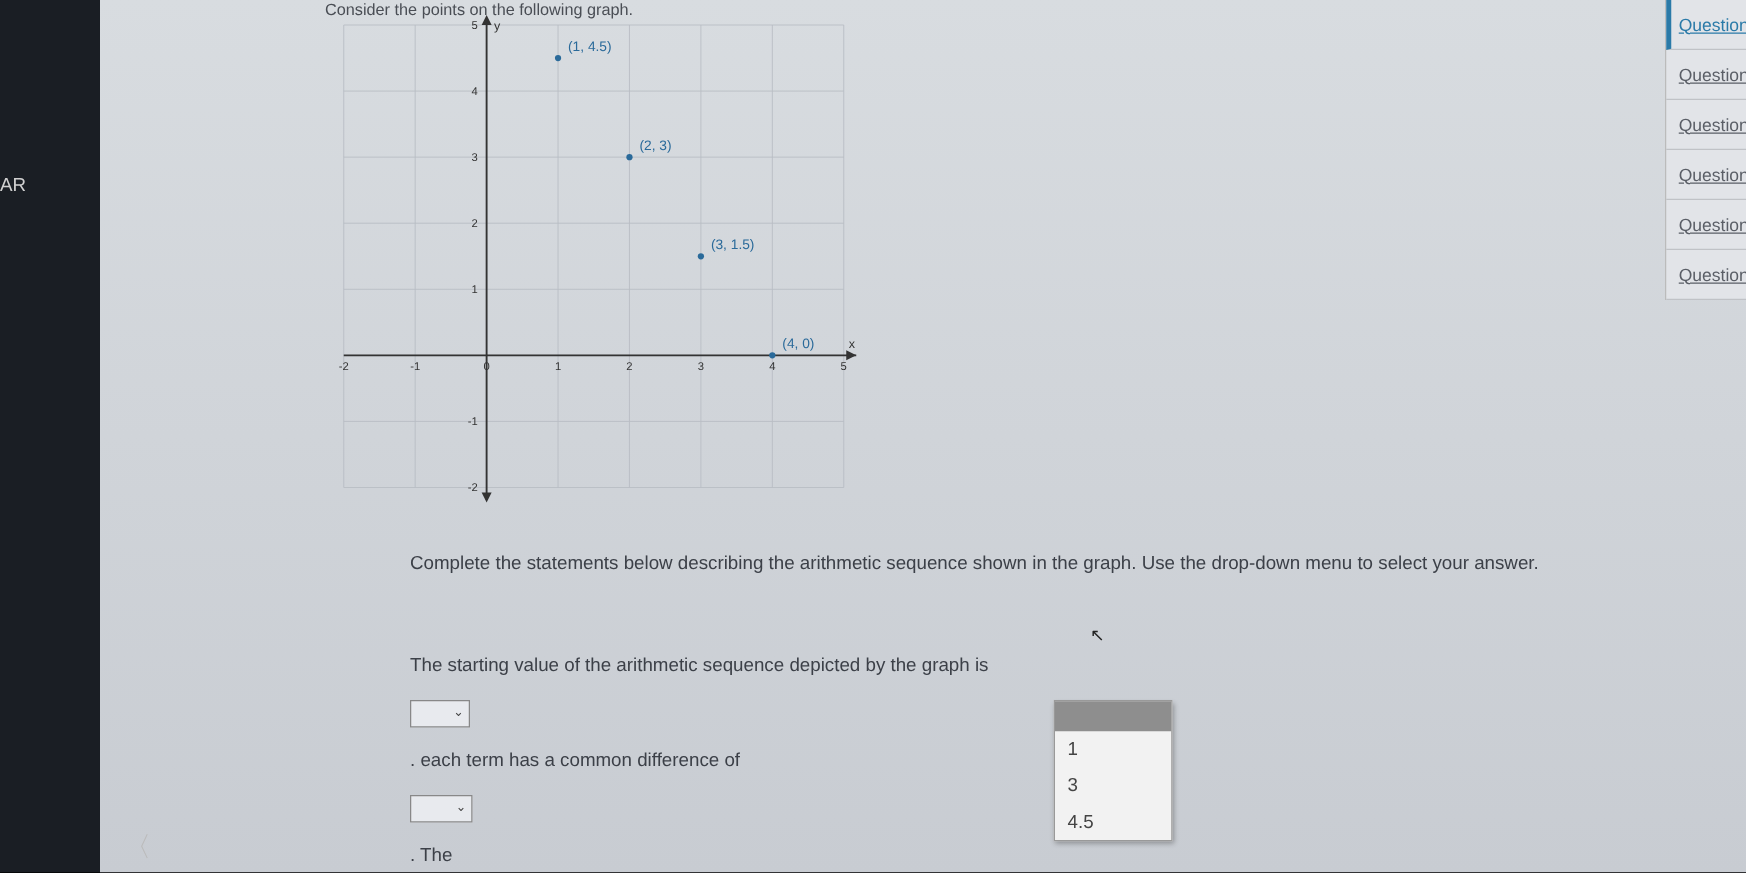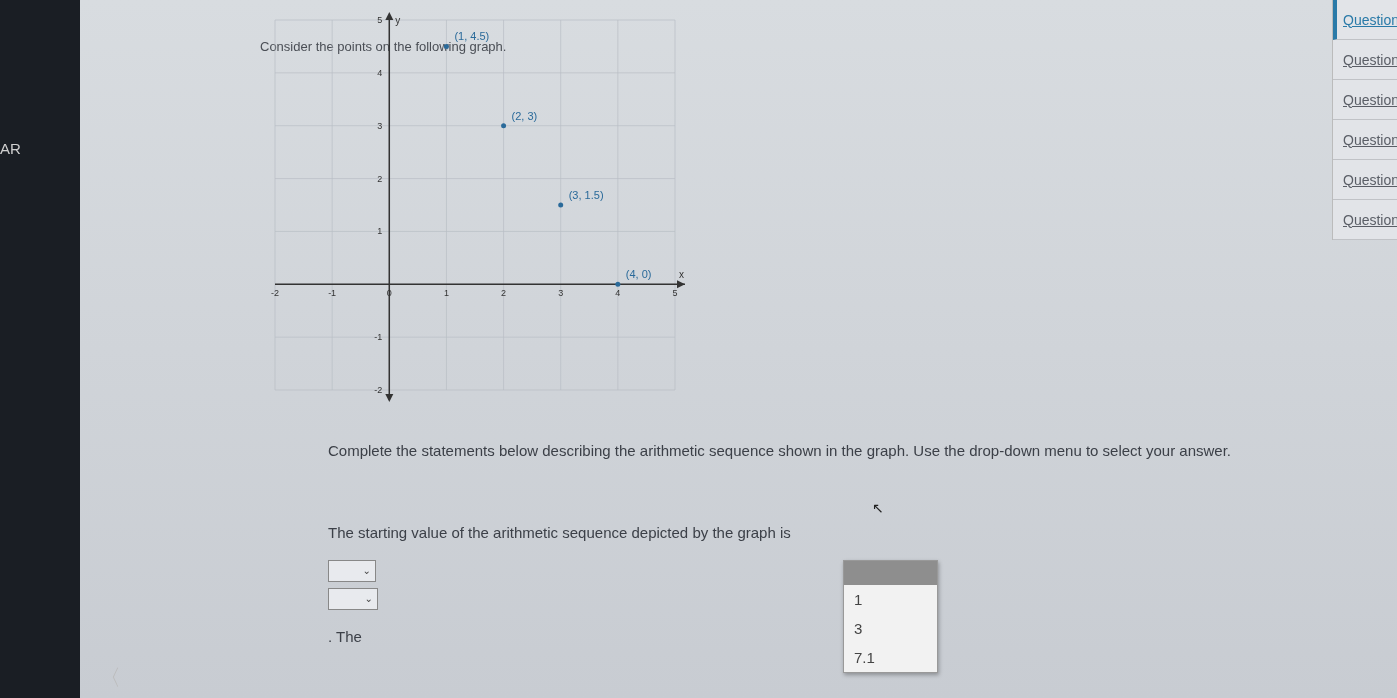--- a/index.html
+++ b/index.html
@@ -34,21 +34,20 @@
       color: #d0d0d0;
       font-size: 15px;
       font-weight: 500;
     }
     .header-cut {
       position: absolute;
       top: 0;
       left: 180px;
       color: #4a4e55;
       font-size: 13px;
-      margin-top: 39px;
     }
     .graph-container {
       position: absolute;
       left: 185px;
       top: 10px;
       width: 440px;
       height: 400px;
     }
     .graph-svg { width: 100%; height: 100%; }
     .instructions {
@@ -219,32 +218,33 @@
       </svg>
   </div>
 
   <div class="instructions">
     <div>Complete the statements below describing the arithmetic sequence shown in the graph. Use the drop-down menu to select your answer.</div>
     <div class="sentence-line">
       <span>The starting value of the arithmetic sequence depicted by the graph is</span>
       <span class="dropdown small">
           <span class="chev">⌄</span>
         </span>
+      <span>. each term has a common difference of</span>
       <span class="dropdown med">
           <span class="chev">⌄</span>
         </span>
       <span>. The</span>
     </div>
   </div>
 
   <div class="dropdown-open">
     <div class="sel"></div>
     <div class="opt">1</div>
     <div class="opt">3</div>
-    <div class="opt">7.1</div>
+    <div class="opt">4.5</div>
   </div>
 
   <div class="cursor-arrow">↖</div>
 
   <div class="qnav" id="qnav">
       <div class="qnav-item active">Question</div>
       <div class="qnav-item">Question</div>
       <div class="qnav-item">Question</div>
       <div class="qnav-item">Question</div>
       <div class="qnav-item">Question</div>

